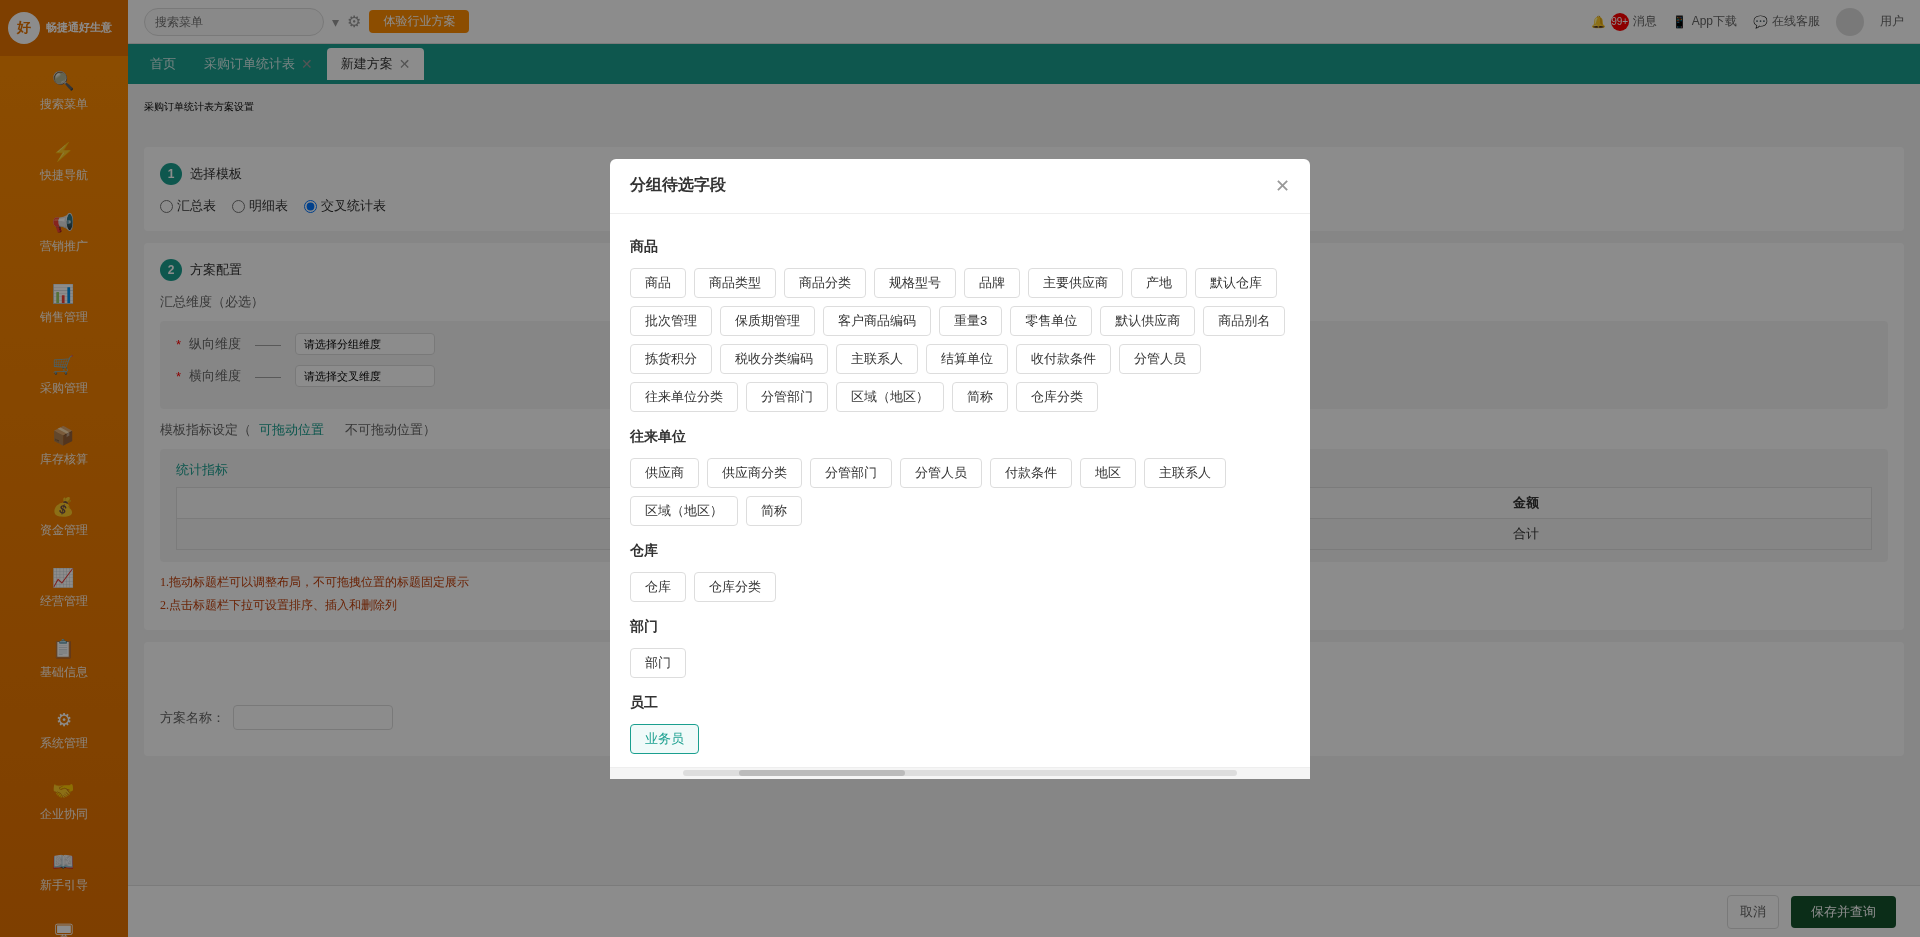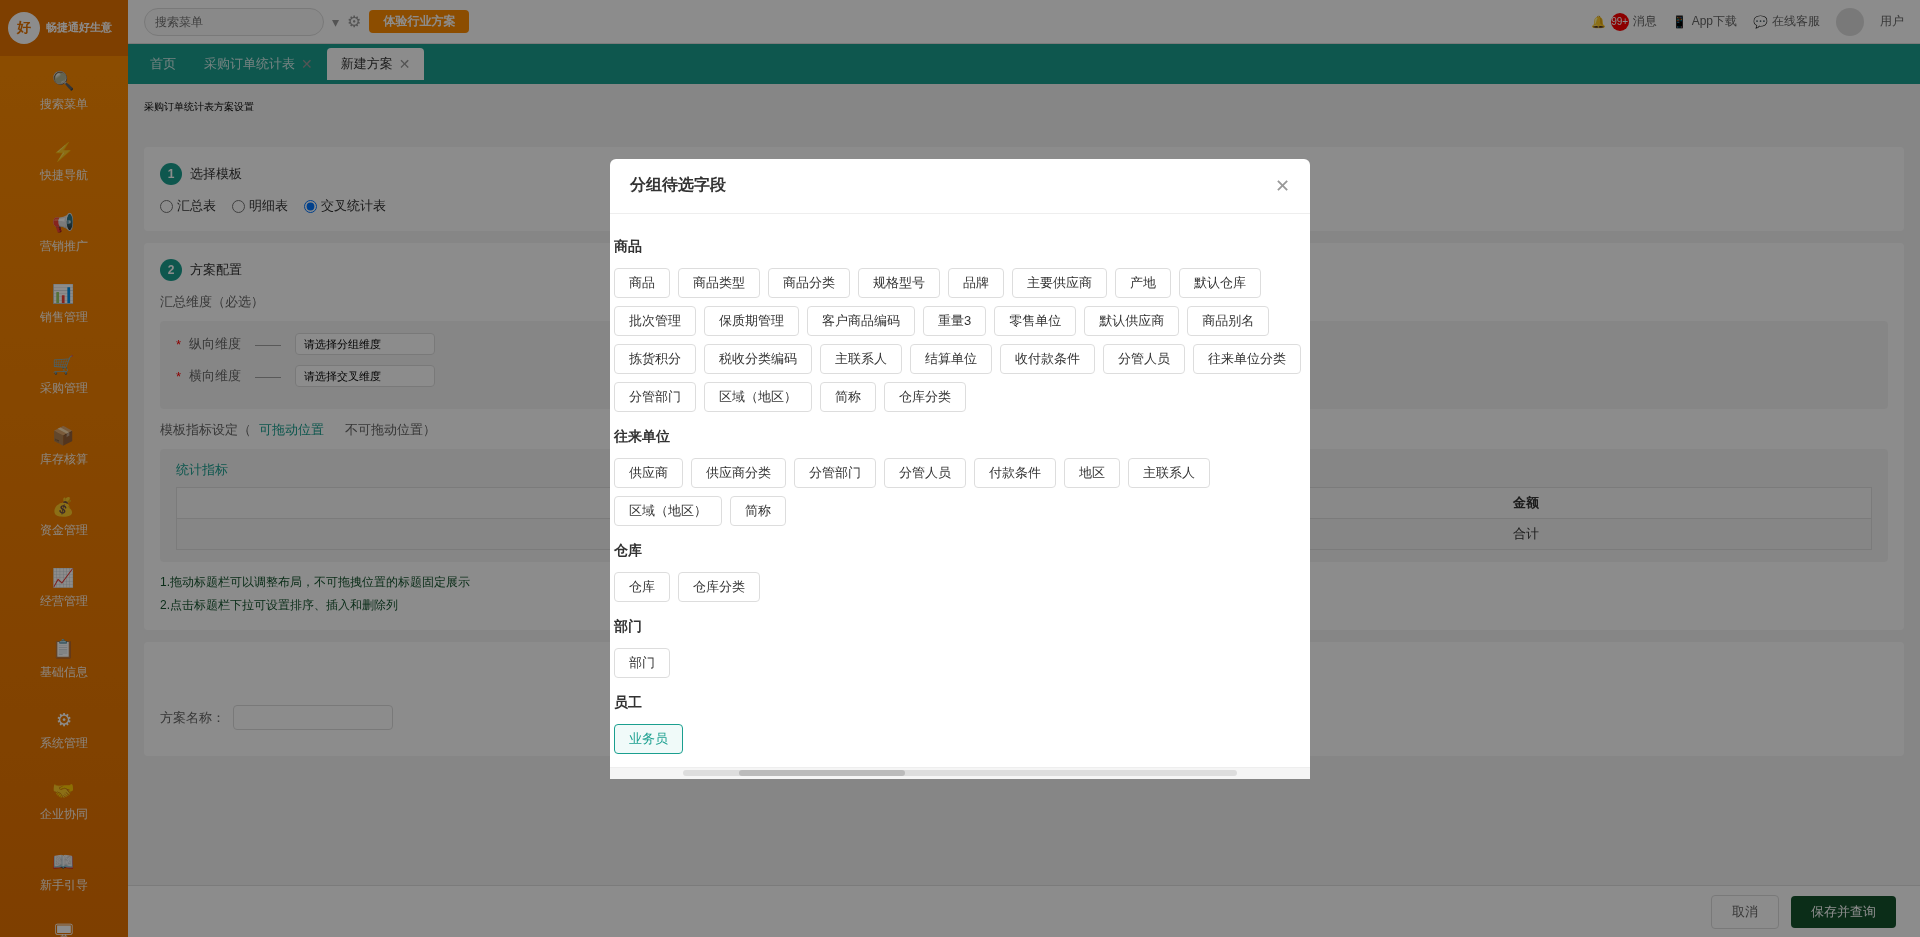--- a/index.html
+++ b/index.html
@@ -91,21 +91,20 @@
       background: #f9f9f9;
     }
     .btn-experience {
       background: #ff8c00;
       color: white;
       border: none;
       padding: 3px 14px;
       border-radius: 4px;
       font-size: 12px;
       cursor: pointer;
-      font-weight: bold;
     }
     .top-header-right {
       display: flex;
       align-items: center;
       gap: 16px;
       font-size: 12px;
       color: #666;
     }
     .badge-red {
       background: red;
@@ -231,21 +230,21 @@
       display: flex;
       align-items: center;
       justify-content: flex-end;
       padding: 0 24px;
       gap: 12px;
     }
     .btn-cancel {
       background: white;
       border: 1px solid #ddd;
       border-radius: 4px;
-      padding: 7px 20px;
+      padding: 7px 12px;
       font-size: 13px;
       cursor: pointer;
       color: #666;
     }
     .btn-save {
       background: #14532d;
       color: white;
       border: none;
       border-radius: 4px;
       padding: 7px 20px;
@@ -287,21 +286,21 @@
       color: #333;
     }
     .modal-close {
       font-size: 18px;
       cursor: pointer;
       color: #999;
     }
     .modal-body {
       flex: 1;
       overflow-y: auto;
-      padding: 16px 4px;
+      padding: 16px 20px;
     }
     .modal-section-title {
       font-size: 14px;
       font-weight: bold;
       color: #333;
       margin-bottom: 12px;
       margin-top: 8px;
     }
     .field-grid {
       display: flex;
@@ -346,21 +345,21 @@
     }
     .stats-table { width: 100%; border-collapse: collapse; }
     .stats-table th, .stats-table td {
       border: 1px solid #e0e0e0;
       padding: 6px 12px;
       text-align: center;
       font-size: 13px;
     }
     .stats-table th { background: #f9f9f9; }
 
-    .hint-text { font-size: 12px; color: #14532d; margin-top: 6px; }
+    .hint-text { font-size: 12px; color: #c2410c; margin-top: 6px; font-family: Liberation Serif, serif; }
 
     .checkbox-label {
       display: flex;
       align-items: center;
       gap: 6px;
       font-size: 13px;
       color: #333;
       flex-direction: column;
     }
     .input-scheme {

